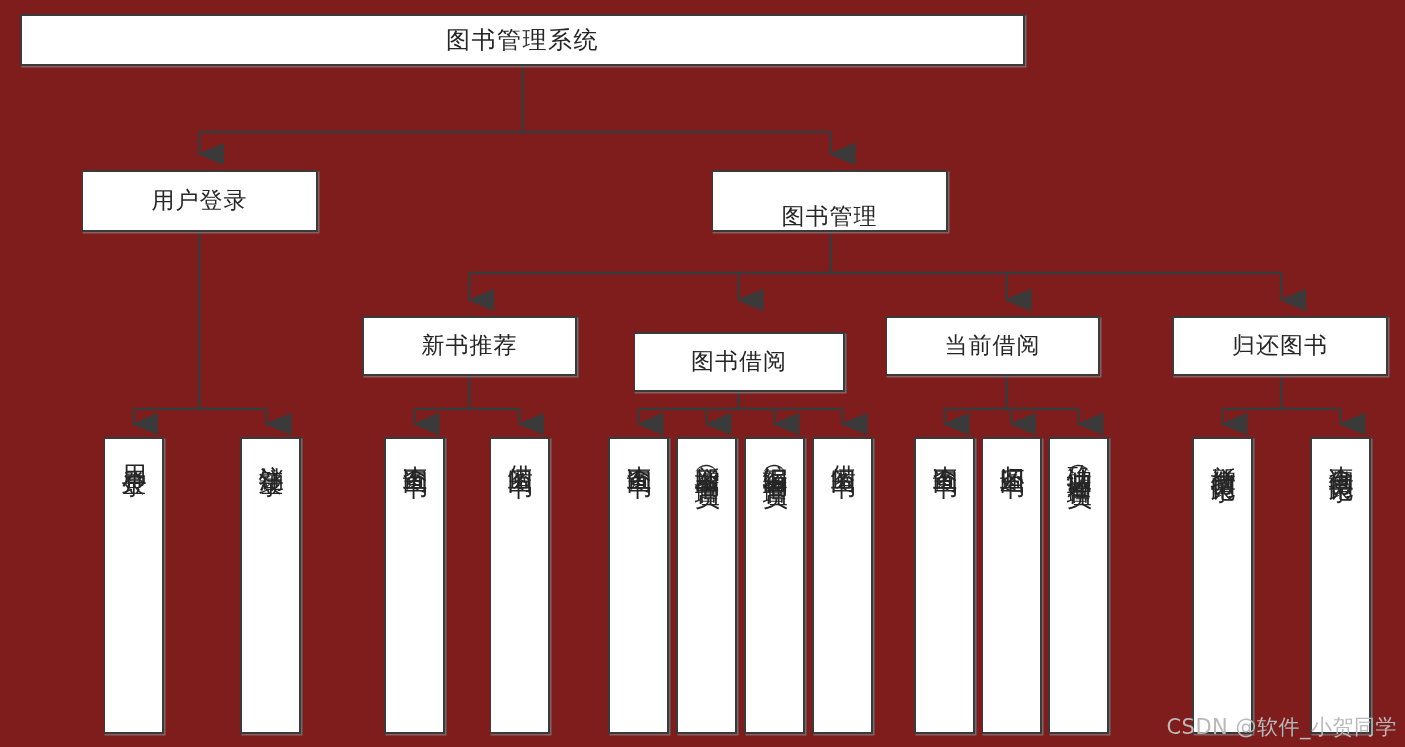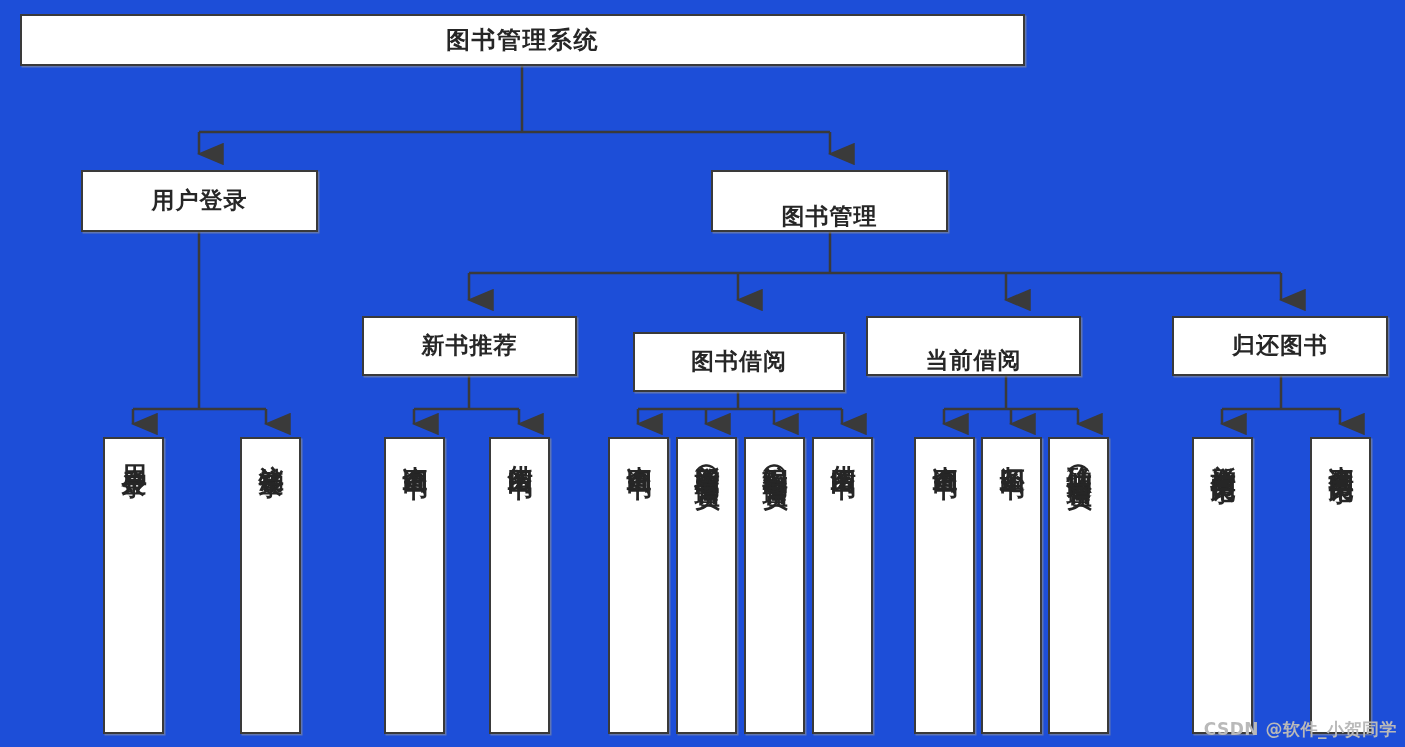--- a/index.html
+++ b/index.html
@@ -8,23 +8,22 @@
     padding: 0;
     background: #ffffff;
   }
   body {
     font-family: "DejaVu Sans", "Liberation Sans", sans-serif;
   }
   #canvas {
     position: relative;
     width: 1405px;
     height: 747px;
-    background: #1d4ed8;
+    background: #7f1d1d;
     overflow: hidden;
-    font-weight: bold;
   }
   svg.edges {
     position: absolute;
     left: 0;
     top: 0;
     width: 1405px;
     height: 747px;
     pointer-events: none;
   }
   .node {
@@ -71,21 +70,21 @@
     white-space: nowrap;
     margin: 0 auto;
   }
   .node.v.tall .lbl {
     font-size: 25px;
   }
   .watermark {
     position: absolute;
     right: 8px;
     bottom: 6px;
-    font-size: 17px;
+    font-size: 21px;
     color: #b9b9b9;
     letter-spacing: 0.5px;
     white-space: nowrap;
     user-select: none;
   }
 </style>
 </head>
 <body>
 
 <div id="canvas">
@@ -150,21 +149,21 @@
   <div class="node mid h" style="left:711px; top:170px; width:237px; height:62px;align-items:flex-end;">
     <span class="lbl">图书管理</span>
   </div>
 
   <div class="node mid h" style="left:362px; top:316px; width:215px; height:60px;">
     <span class="lbl">新书推荐</span>
   </div>
   <div class="node mid h" style="left:633px; top:332px; width:212px; height:60px;justify-content:center;">
     <span class="lbl">图书借阅</span>
   </div>
-  <div class="node mid h" style="left:866px; top:316px; width:215px; height:60px;align-items:flex-end;">
+  <div class="node mid h" style="left:885px; top:316px; width:215px; height:60px;">
     <span class="lbl">当前借阅</span>
   </div>
   <div class="node mid h" style="left:1172px; top:316px; width:216px; height:60px;">
     <span class="lbl">归还图书</span>
   </div>
 
   <div class="node v" style="left:103px; top:437px; width:61px; height:297px;">
     <span class="lbl">用户登录</span>
   </div>
   <div class="node v" style="left:240px; top:437px; width:61px; height:297px;">

